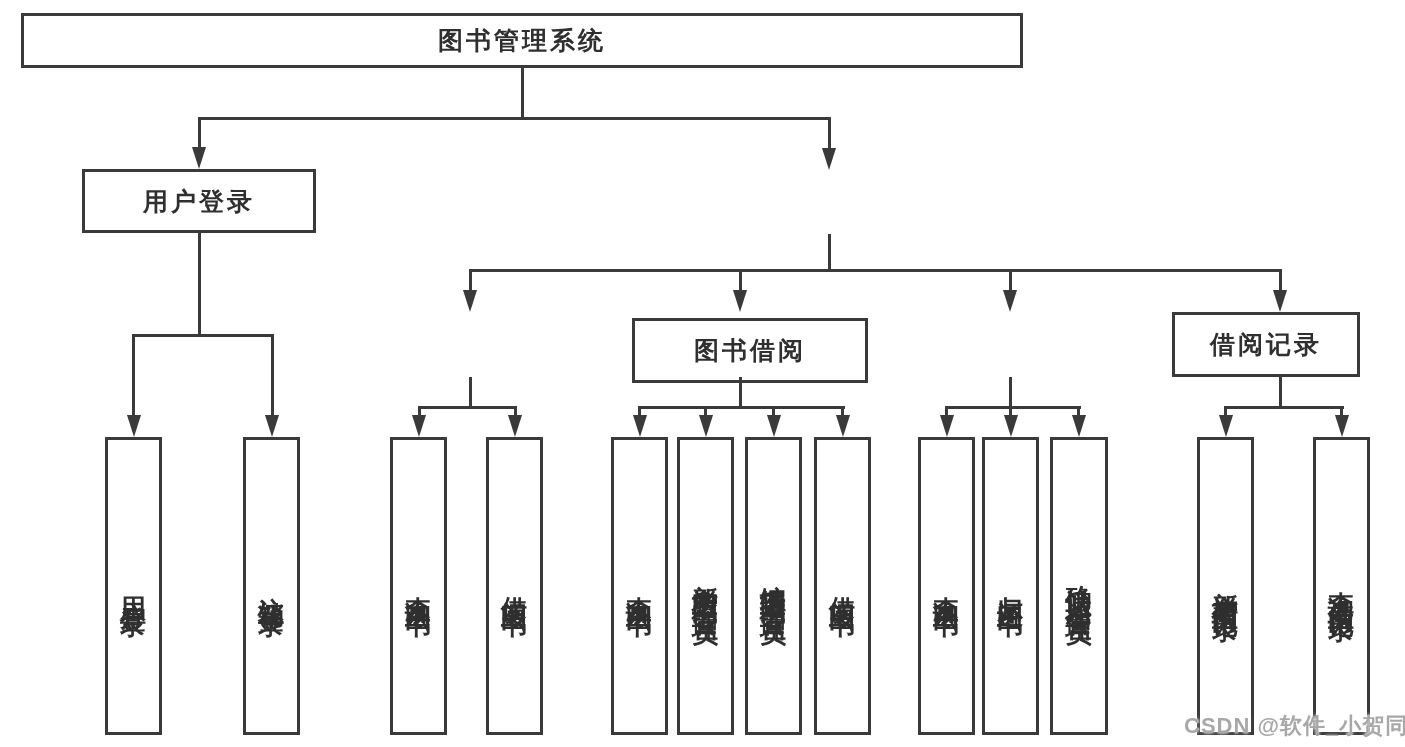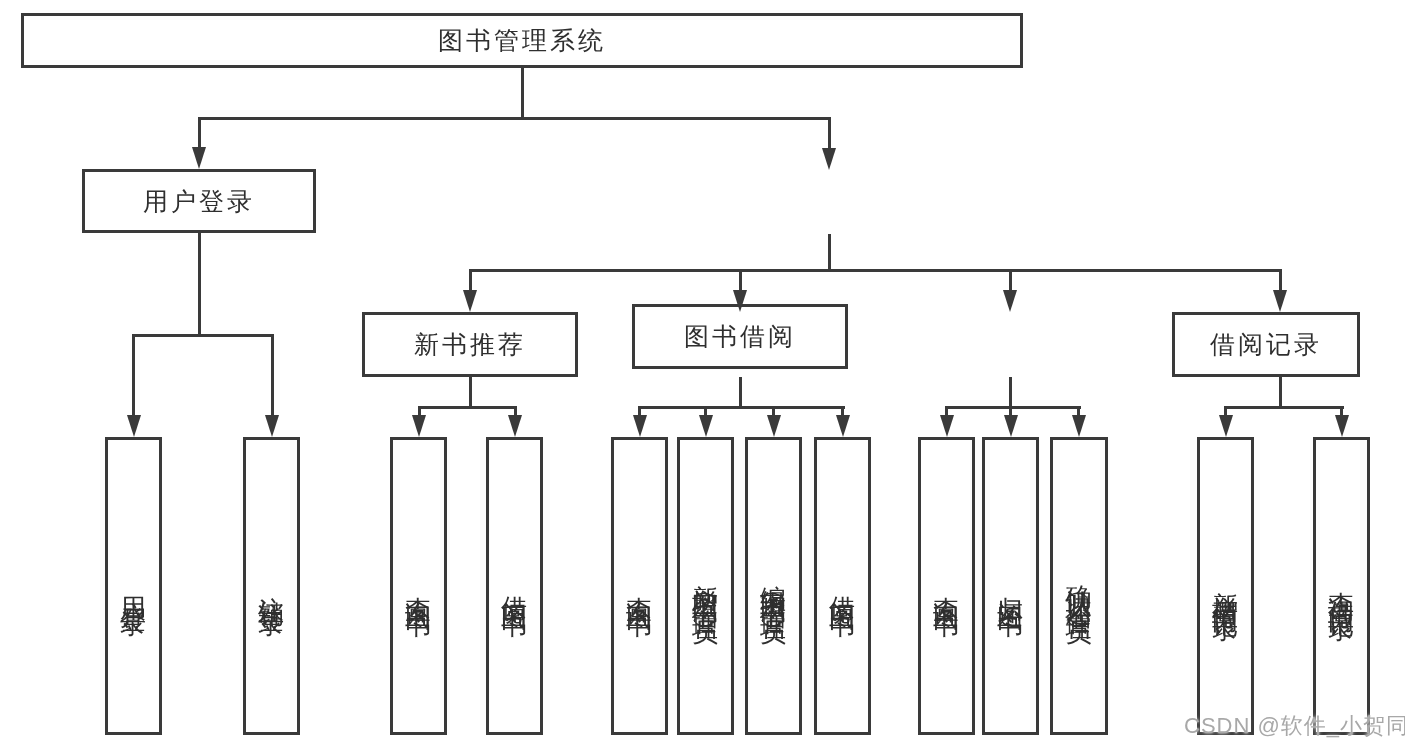--- a/index.html
+++ b/index.html
@@ -9,20 +9,21 @@
     --bg:#ffffff;
     --wm:#a8a8a8;
   }
   html,body{margin:0;padding:0;background:#fff;}
   #canvas{
     position:relative;
     width:1405px;height:747px;
     background:var(--bg);
     font-family:"Liberation Sans", sans-serif;
     overflow:hidden;
+    font-weight:bold;
   }
   .box{
     position:absolute;
     border:3px solid var(--border);
     background:#fff;
     box-sizing:border-box;
     display:flex;
     align-items:center;
     justify-content:center;
   }
@@ -68,24 +69,21 @@
 <div id="canvas">
 
   <div class="box h" style="left:21px;top:13px;width:1002px;height:55px">
     <span>图书管理系统</span>
   </div>
 
   <div class="box h" style="left:82px;top:169px;width:234px;height:64px">
     <span>用户登录</span>
   </div>
 
-  <div class="box h" style="left:362px;top:312px;width:216px;height:65px">
-    <span>新书推荐</span>
-  </div>
-  <div class="box h" style="left:632px;top:304px;width:216px;height:65px">
+  <div class="box h" style="left:632px;top:318px;width:236px;height:65px">
     <span>图书借阅</span>
   </div>
   <div class="box h" style="left:1172px;top:312px;width:188px;height:65px">
     <span>借阅记录</span>
   </div>
 
   <div class="box v" style="left:105px;top:437px;width:57px;height:298px">
     <span>用户登录</span>
   </div>
   <div class="box v" style="left:243px;top:437px;width:57px;height:298px">

